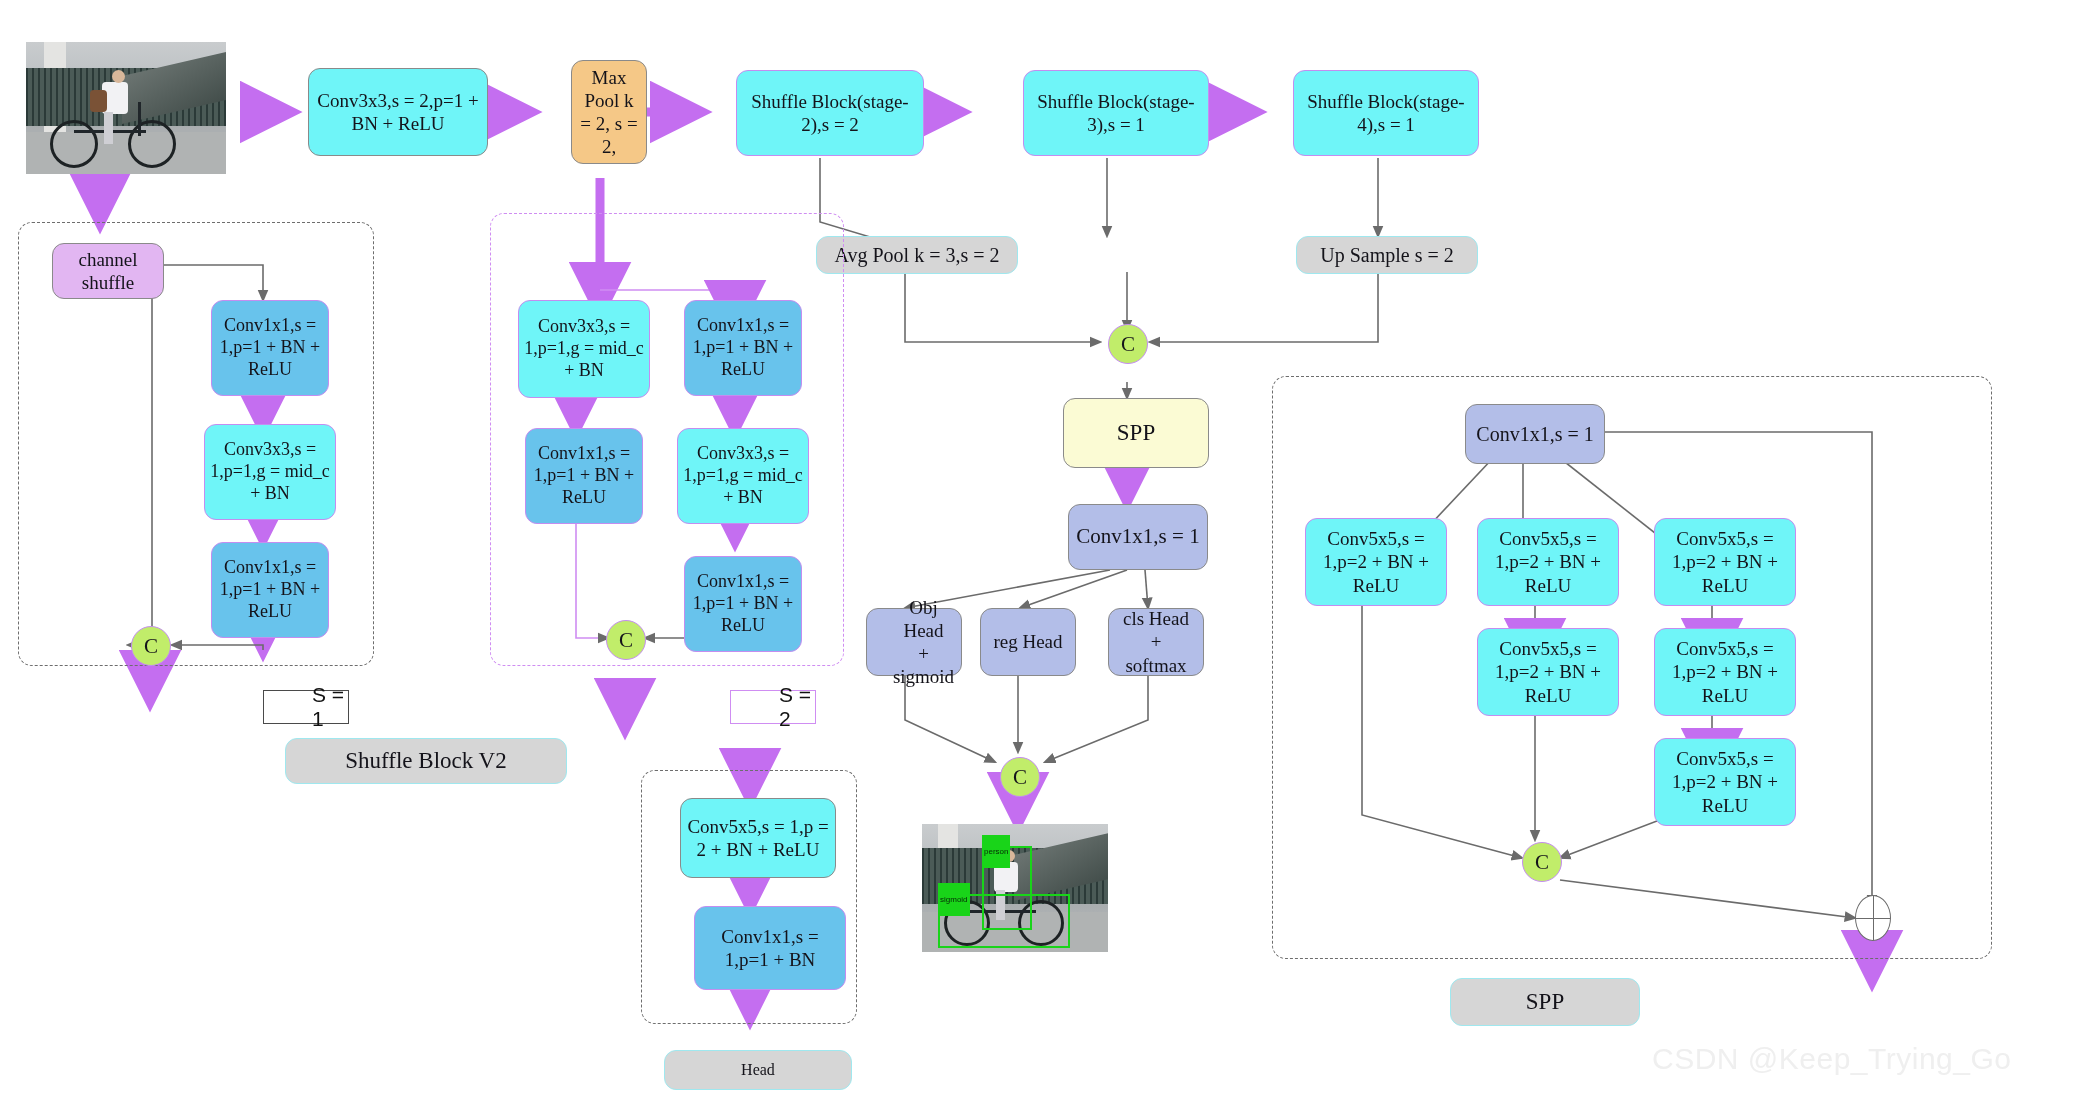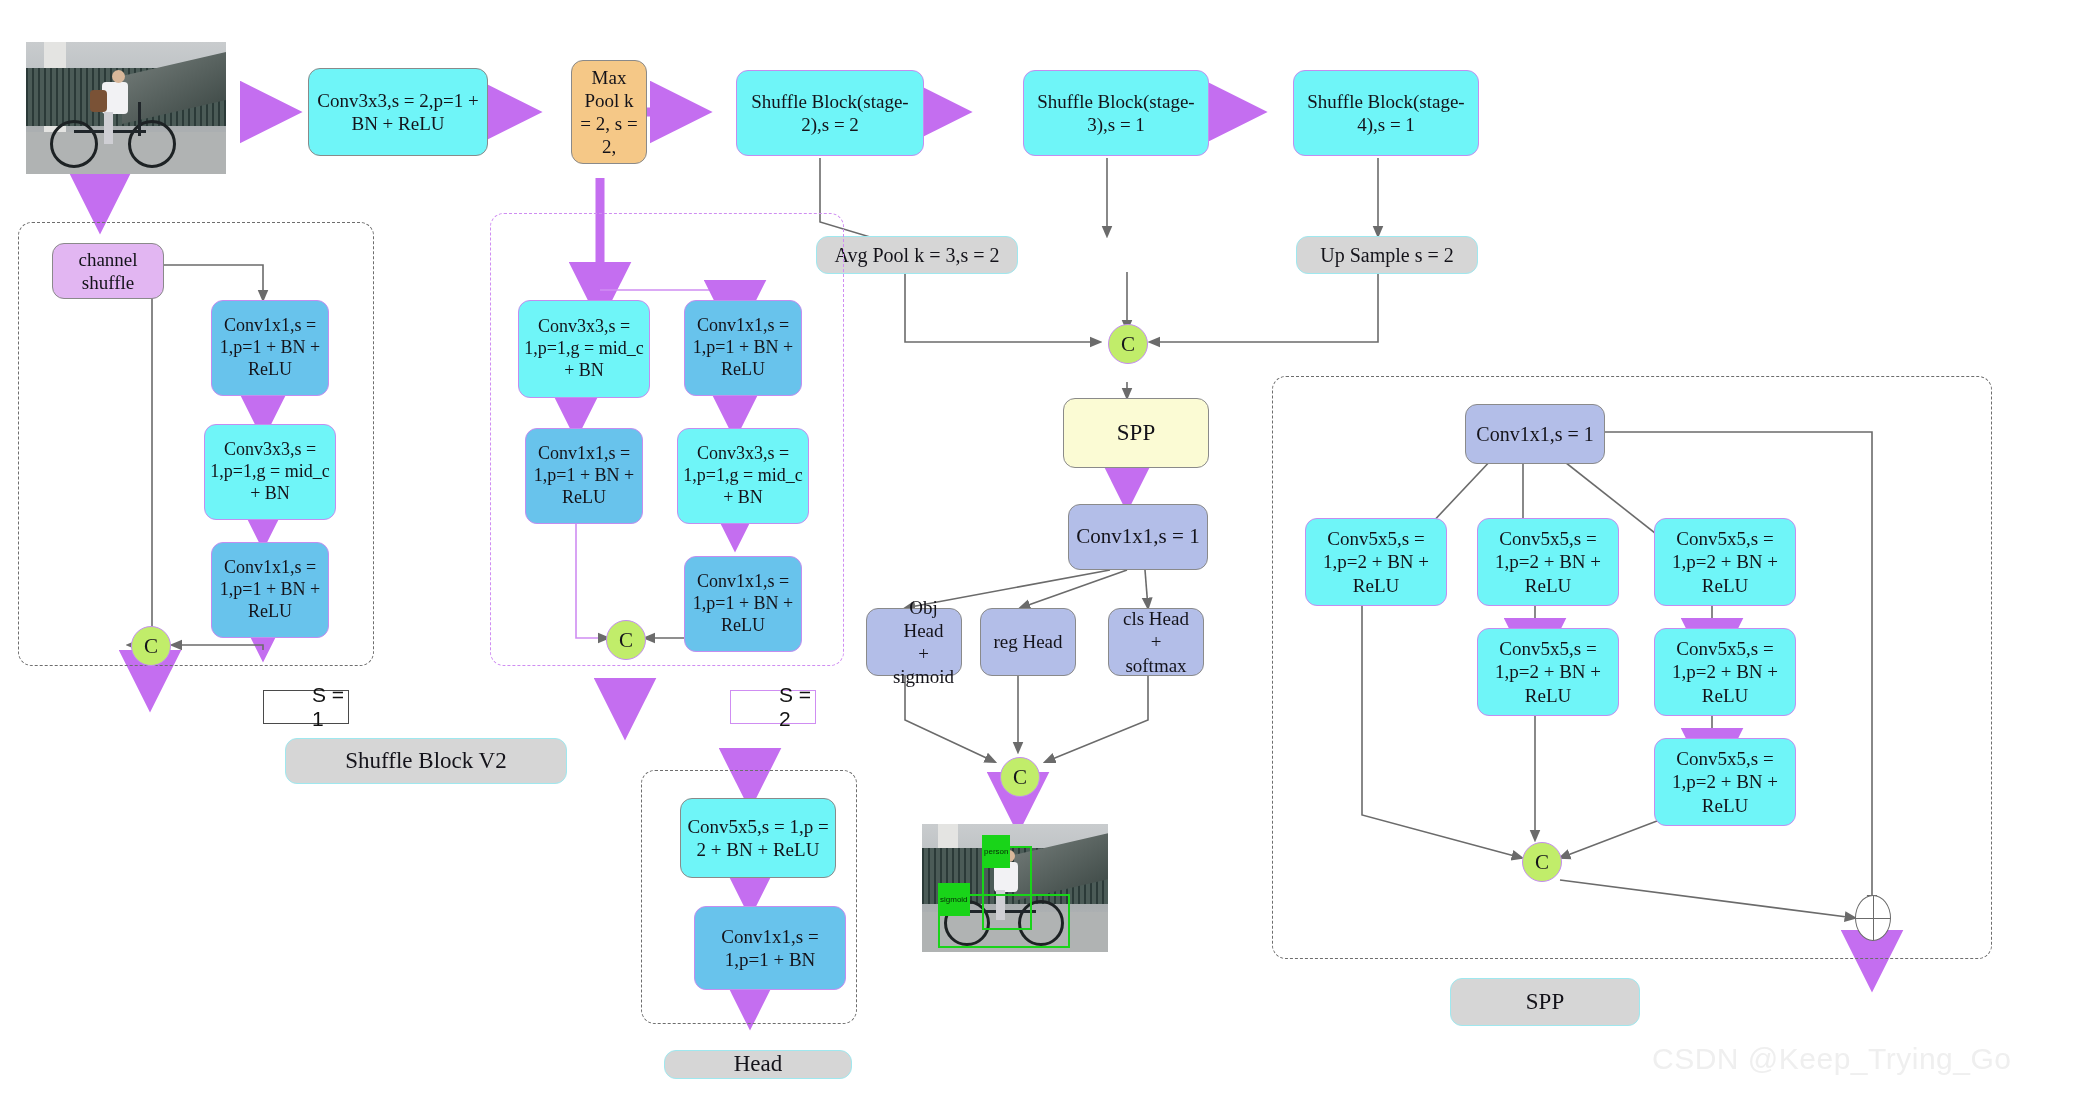--- a/index.html
+++ b/index.html
@@ -276,21 +276,21 @@
   <div class="cnode" style="left:606px;top:620px;">C</div>
 
   <div class="tag p" style="left:730px;top:690px;width:86px;height:34px;">S = 2</div>
 
   <div class="dashbox d-gray" style="left:641px;top:770px;width:216px;height:254px;"></div>
 
   <div class="node cyan-g" style="left:672px;top:798px;width:156px;height:80px;font-size:19px;">Conv5x5,s = 1,p = 2 + BN + ReLU</div>
 
   <div class="node blue" style="left:686px;top:906px;width:152px;height:84px;font-size:19px;">Conv1x1,s = 1,p=1 + BN</div>
 
-  <div class="node gray" style="left:656px;top:1050px;width:188px;height:29px;font-size:23px;">Head</div>
+  <div class="node gray" style="left:656px;top:1050px;width:188px;height:40px;font-size:16px;">Head</div>
 
   <div class="dashbox d-gray" style="left:1272px;top:376px;width:720px;height:583px;"></div>
 
   <div class="node periw" style="left:1457px;top:404px;width:140px;height:60px;font-size:20px;">Conv1x1,s = 1</div>
 
   <div class="node cyan" style="left:1297px;top:518px;width:142px;height:88px;font-size:19px;">Conv5x5,s = 1,p=2 + BN + ReLU</div>
 
   <div class="node cyan" style="left:1469px;top:518px;width:142px;height:88px;font-size:19px;">Conv5x5,s = 1,p=2 + BN + ReLU</div>
   <div class="node cyan" style="left:1469px;top:628px;width:142px;height:88px;font-size:19px;">Conv5x5,s = 1,p=2 + BN + ReLU</div>
 

